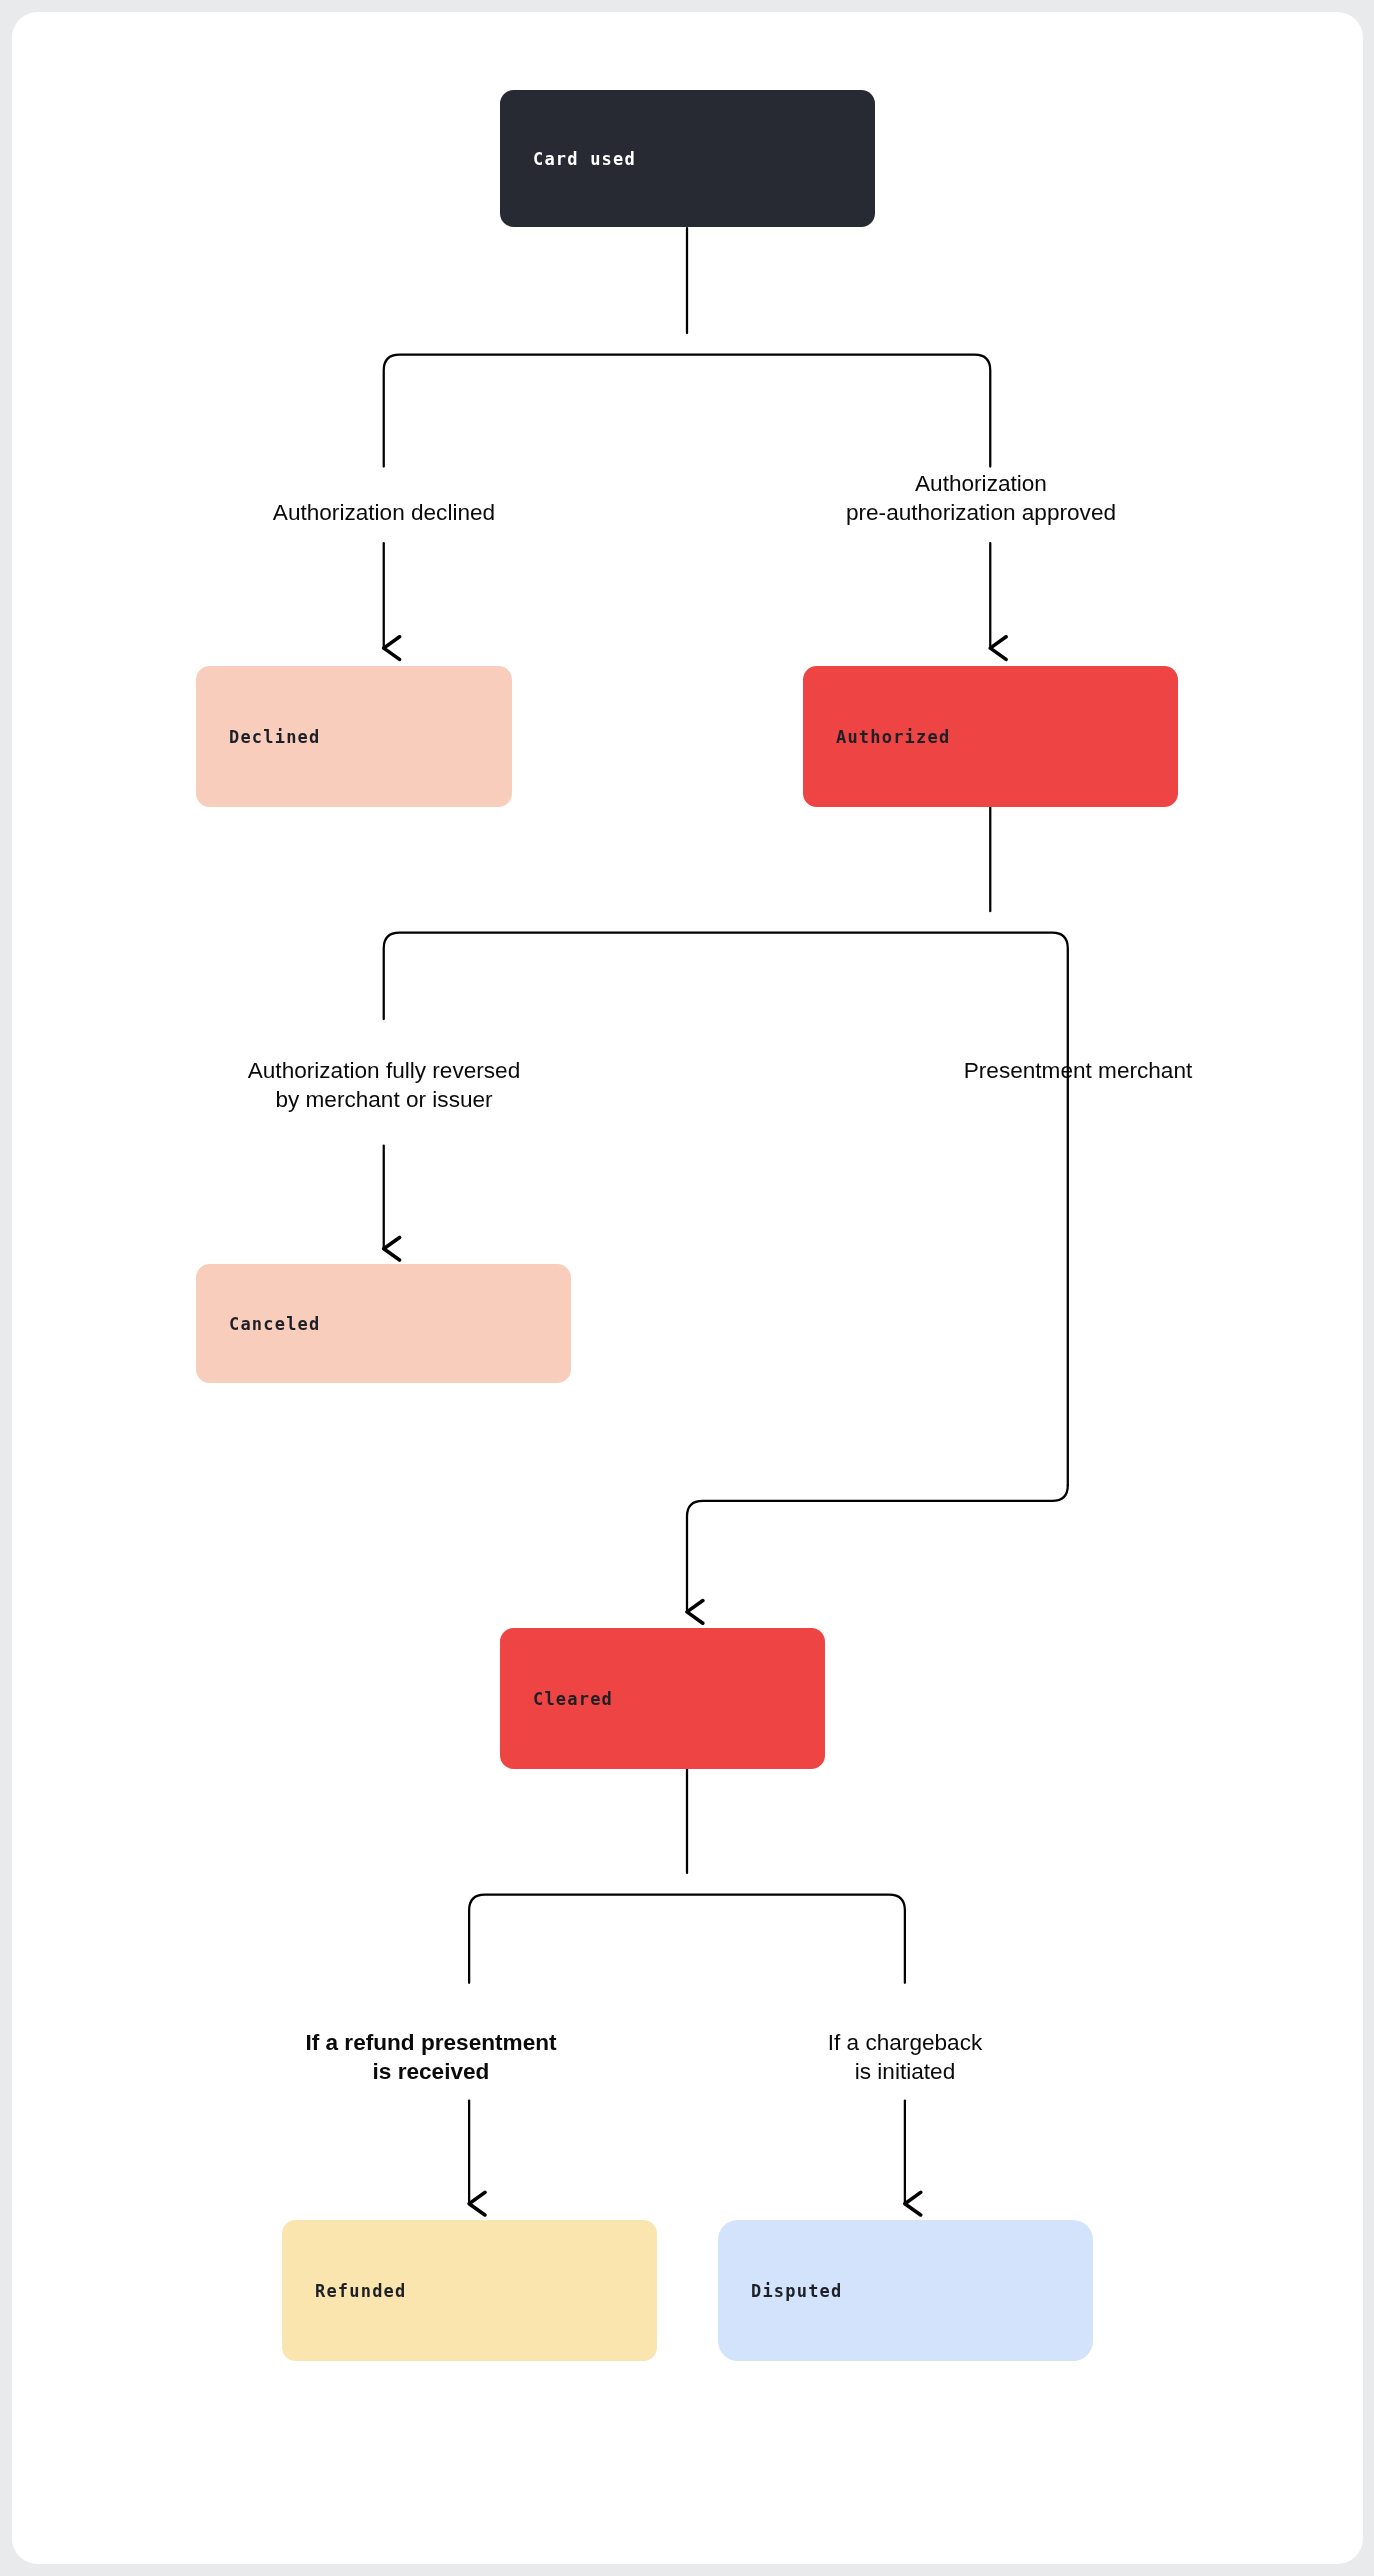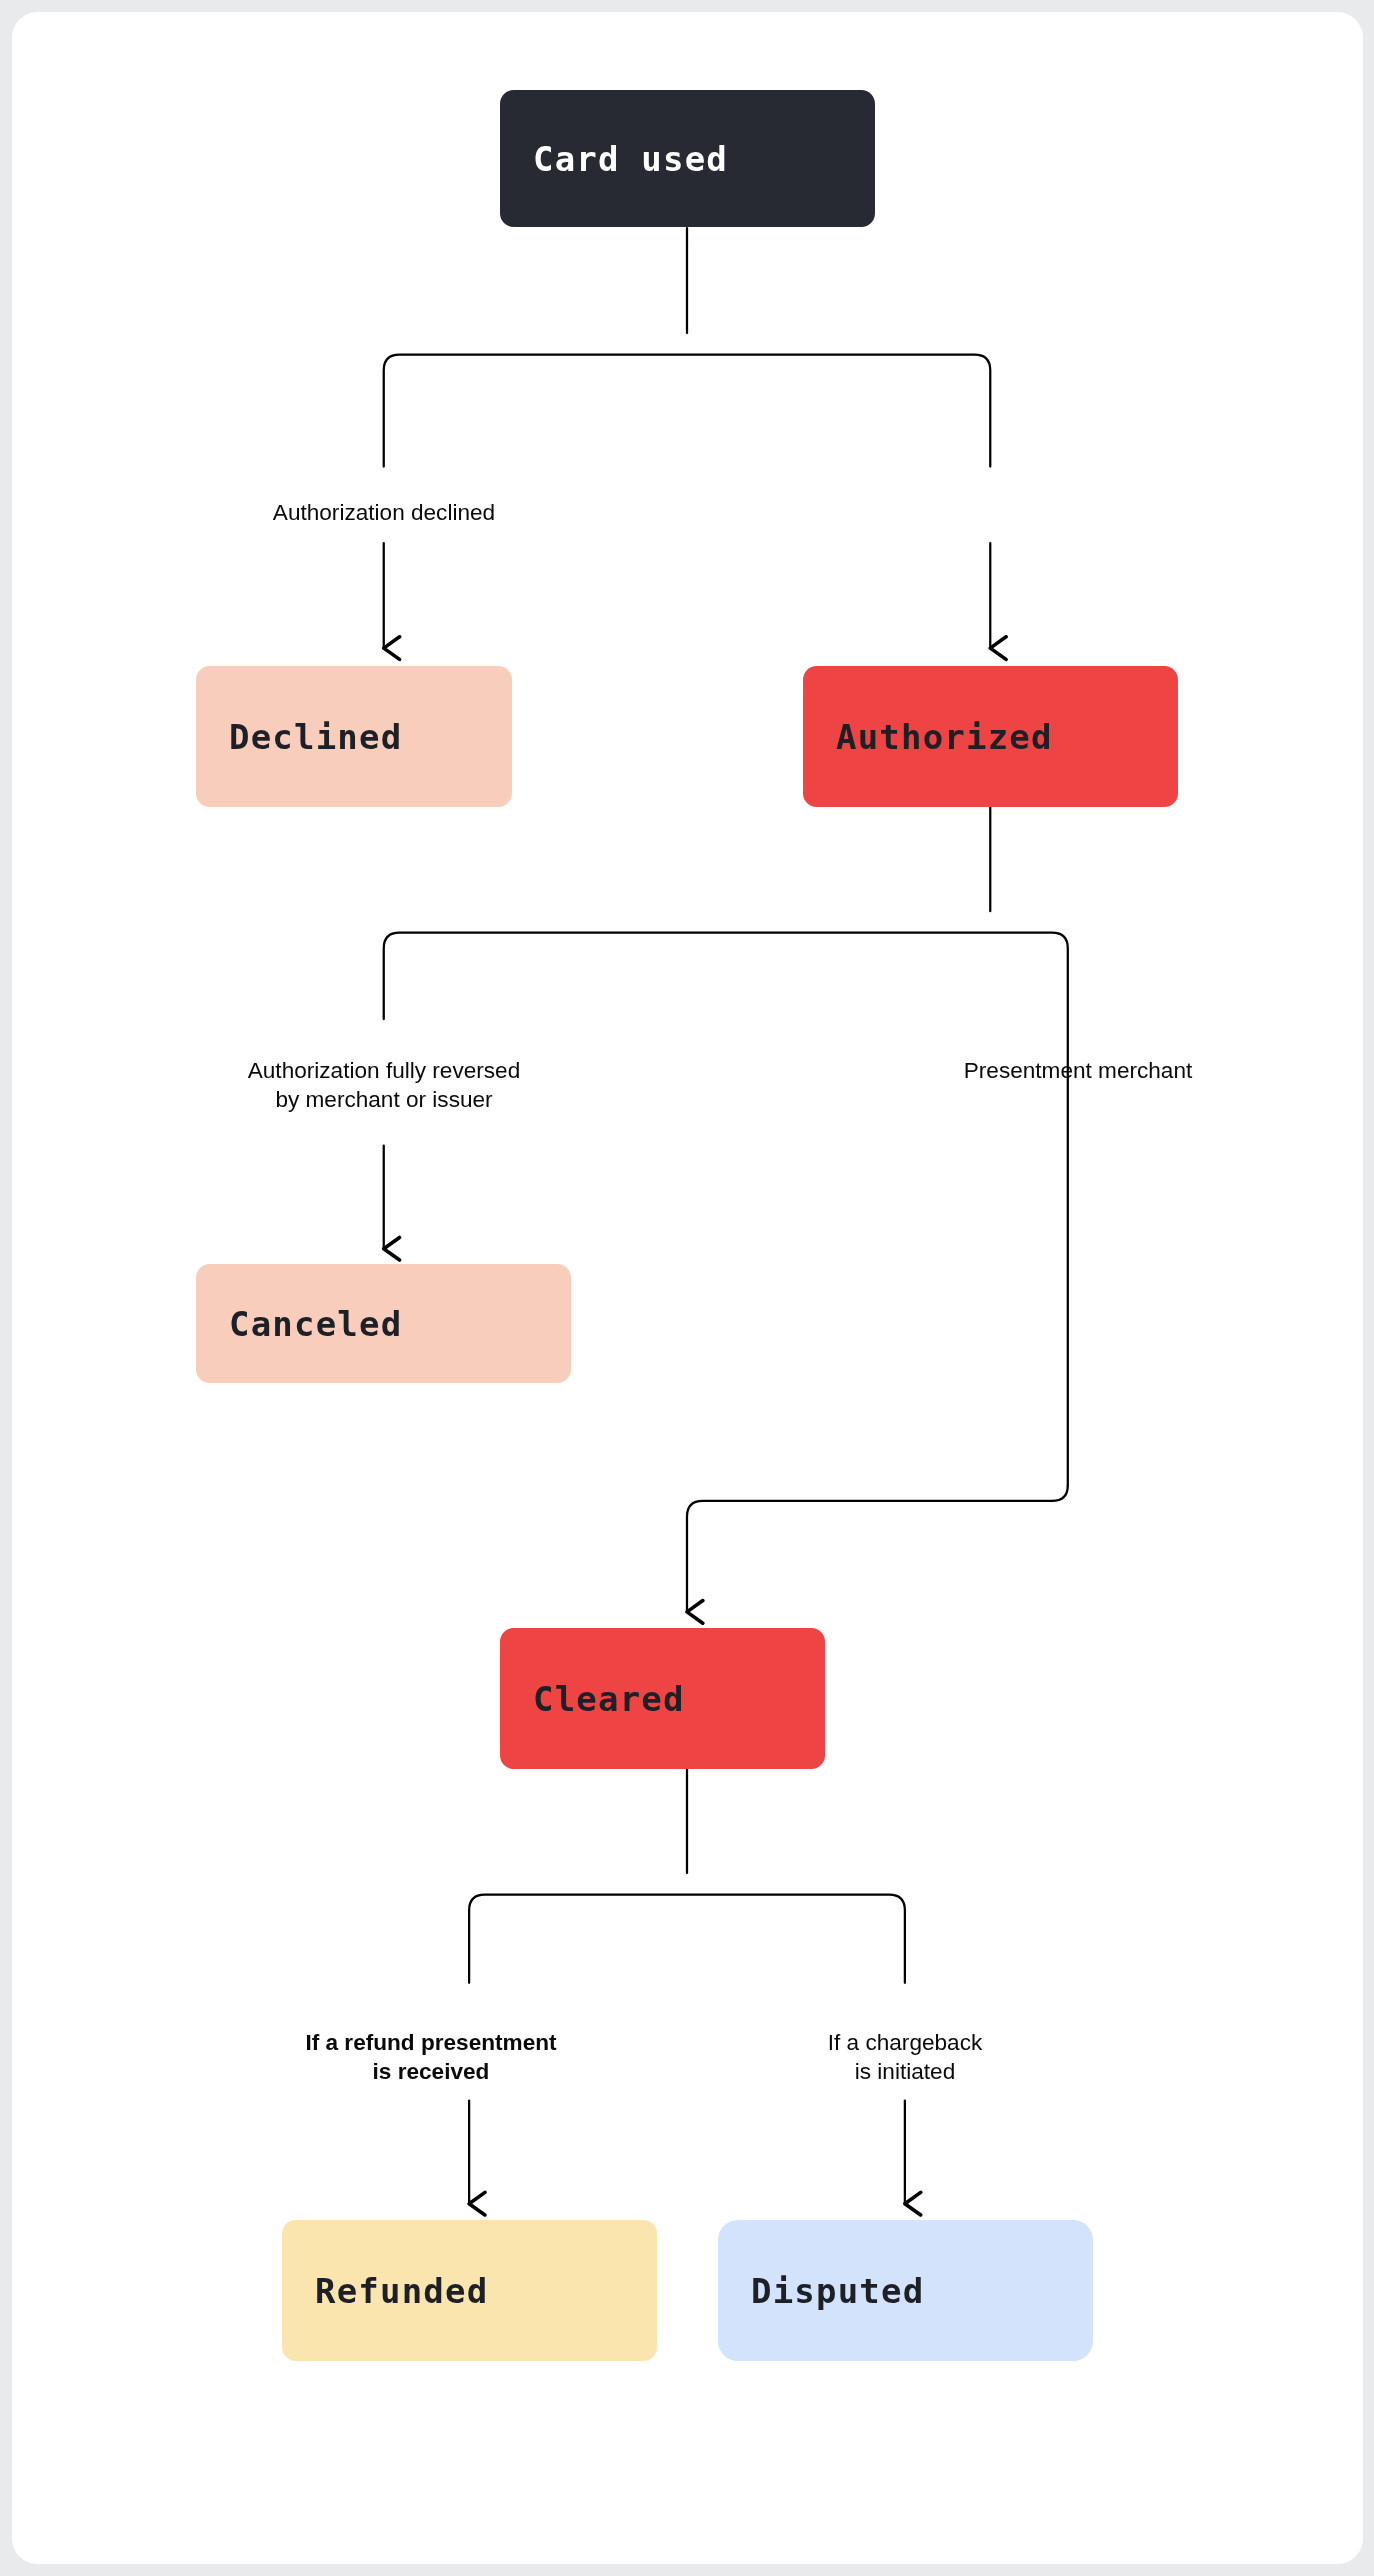--- a/index.html
+++ b/index.html
@@ -40,21 +40,21 @@
     pointer-events: none;
   }
   .node {
     position: absolute;
     border-radius: 13.7px;
     box-sizing: border-box;
     display: flex;
     align-items: center;
     font-family: "DejaVu Sans Mono", "Liberation Mono", monospace;
     font-weight: 700;
-    font-size: 34px;
+    font-size: 17px;
     letter-spacing: 1.2px;
     padding-left: 33px;
     color: #1D2027;
     white-space: nowrap;
   }
   .node.dark {
     background: #272A33;
     color: #FFFFFF;
   }
   .node.pink   { background: #F9CDBC; }
@@ -135,20 +135,22 @@
     <div class="node yellow" style="left:282px; top:2220px; width:375px; height:141px;text-align:right;">
       <span>Refunded</span>
     </div>
 
     <div class="node blue" style="left:718px; top:2220px; width:375px; height:141px;border-radius:20px;">
       <span>Disputed</span>
     </div>
 
     <div class="edge-label" style="left:384px; top:499px; width:412px;">Authorization declined</div>
 
+    <div class="edge-label" style="left:981px; top:470px; width:452px;">Authorization
+pre-authorization approved</div>
 
     <div class="edge-label" style="left:384px; top:1057px; width:452px;">Authorization fully reversed
 by merchant or issuer</div>
 
     <div class="edge-label" style="left:1078px; top:1057px; width:452px;">Presentment merchant</div>
 
     <div class="edge-label" style="left:431px; top:2029px; width:412px;font-weight:bold;">If a refund presentment
 is received</div>
 
     <div class="edge-label" style="left:905px; top:2029px; width:412px;">If a chargeback

